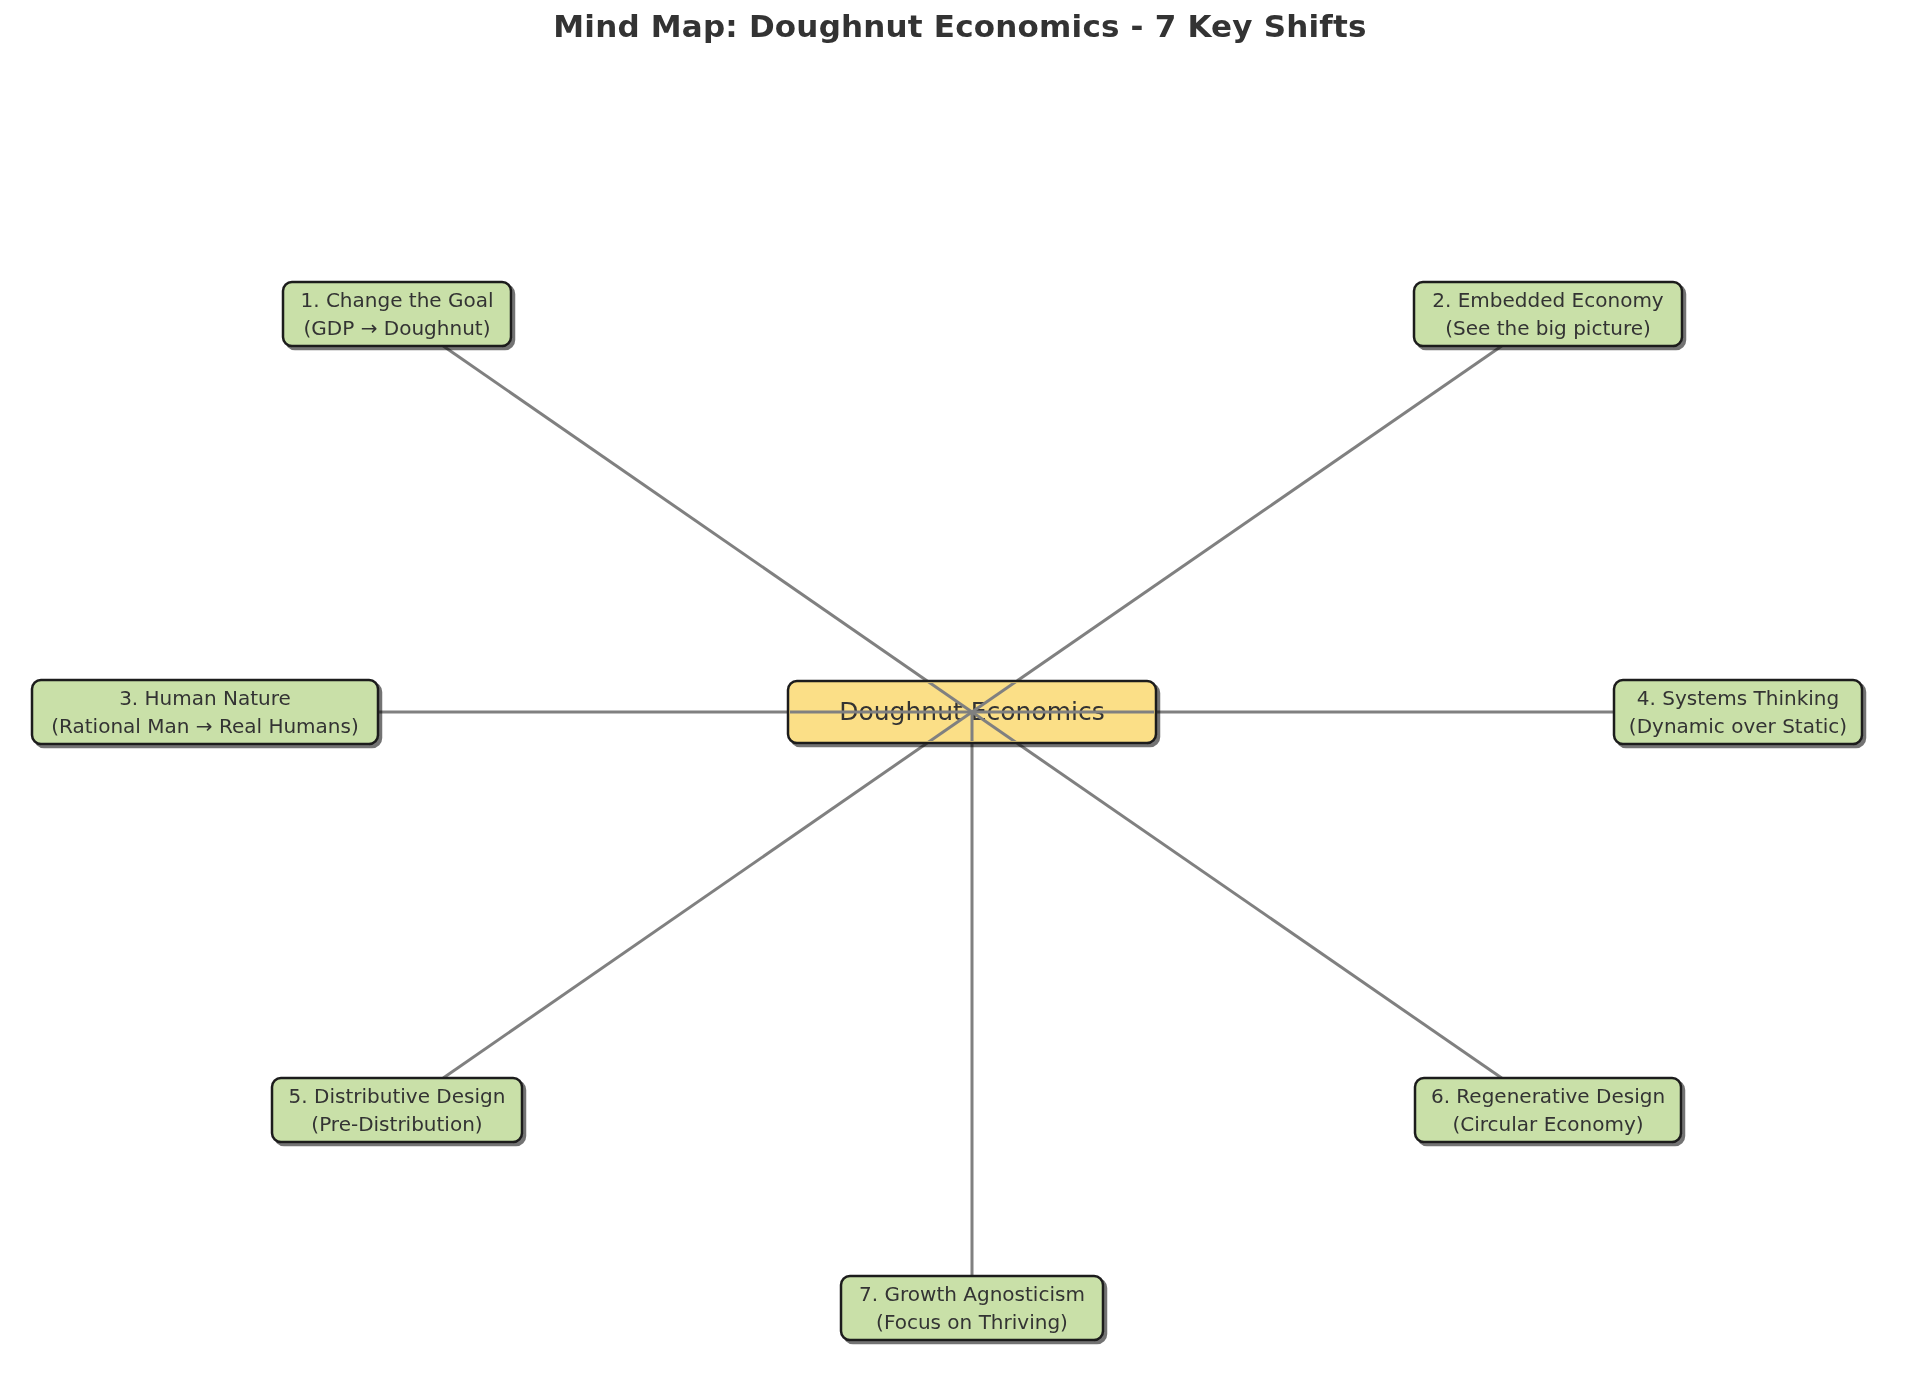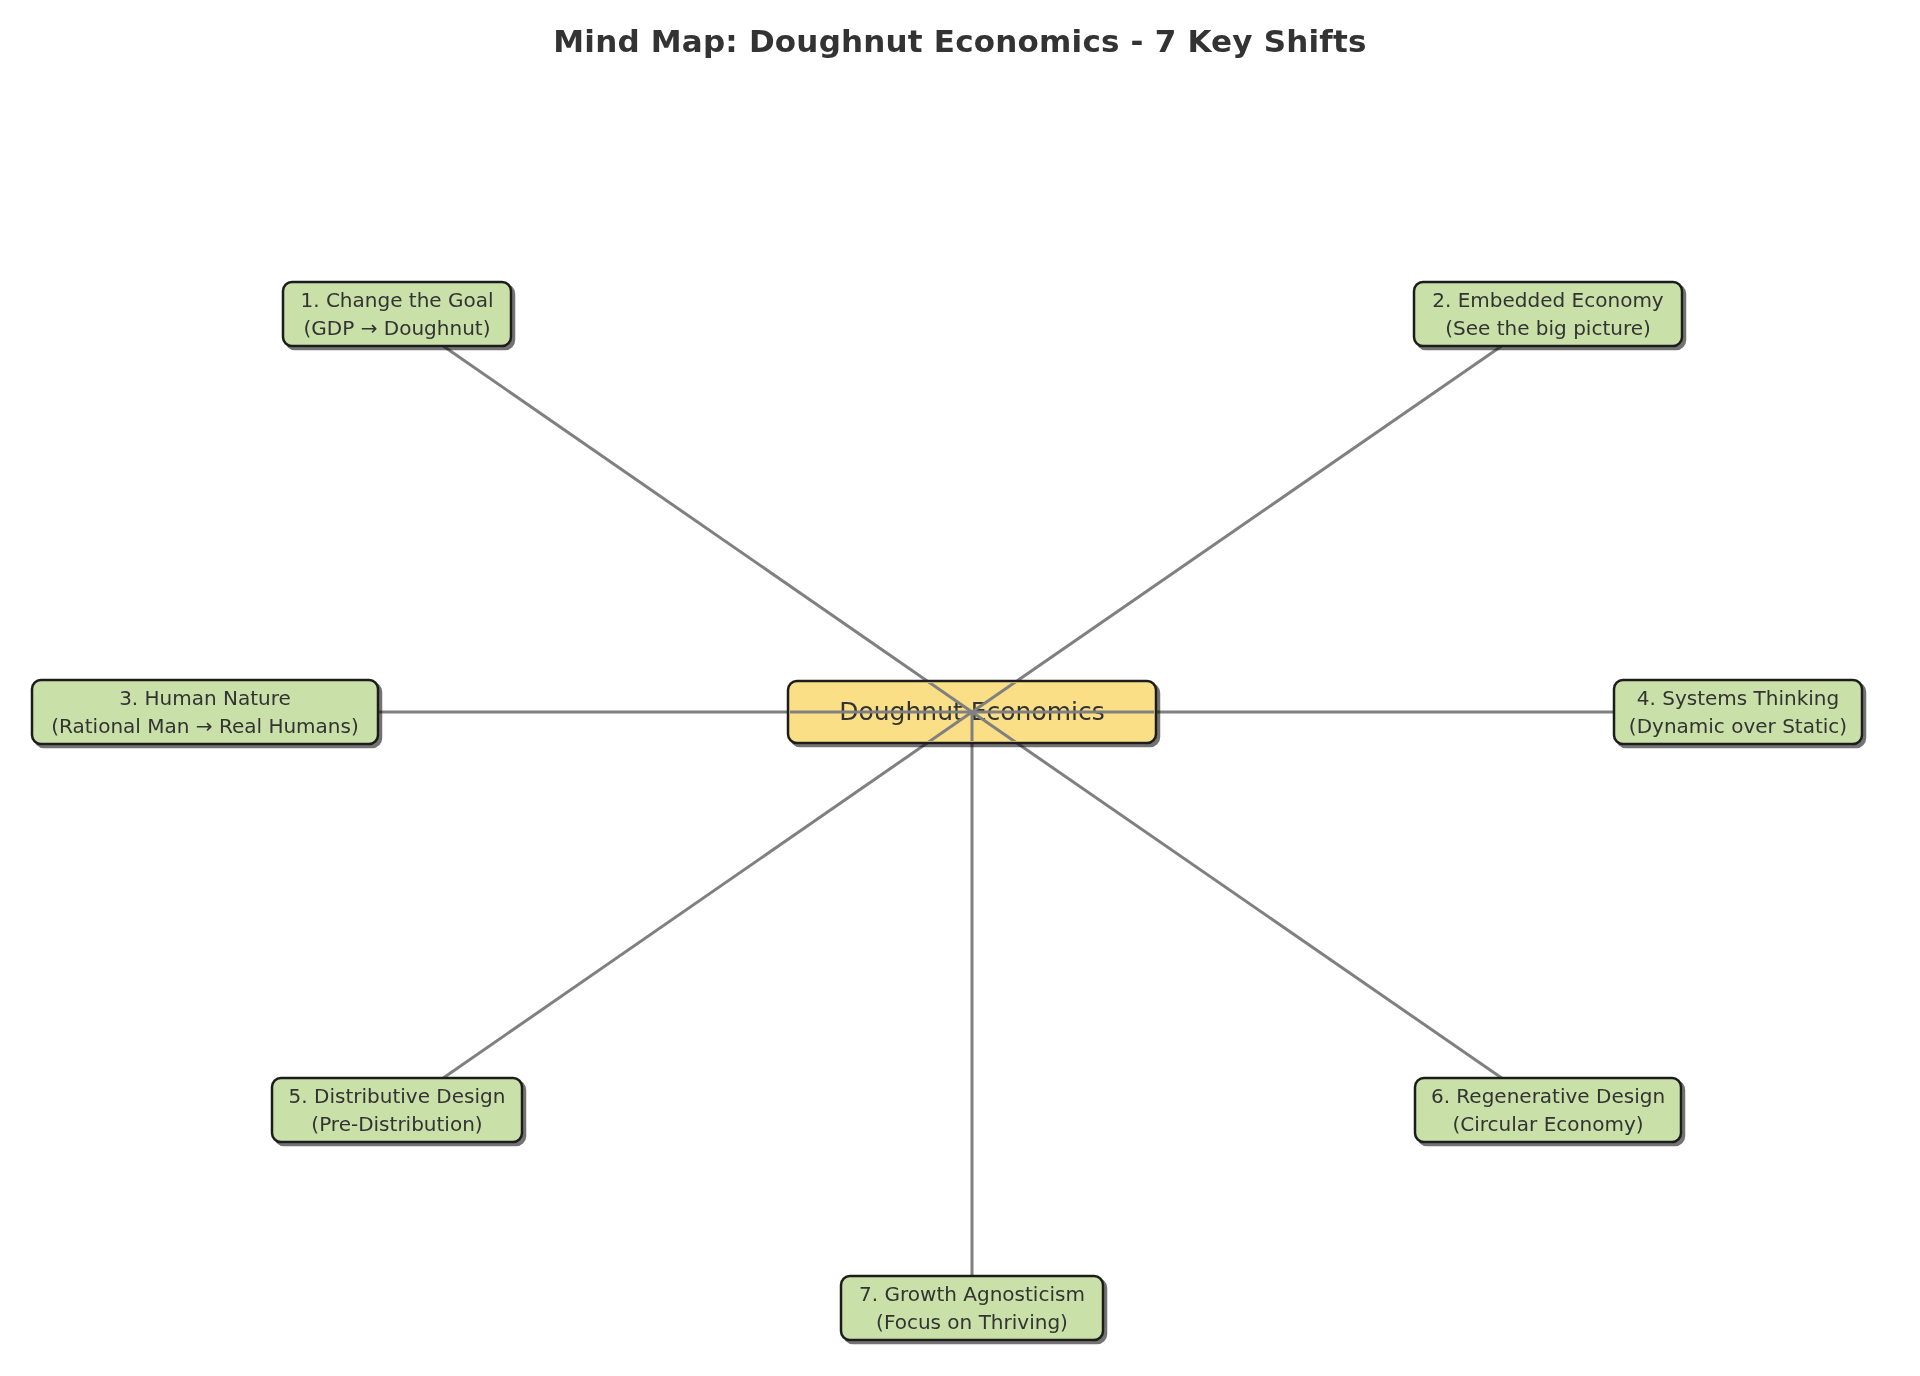--- a/index.html
+++ b/index.html
@@ -26,21 +26,21 @@
     position: absolute;
     left: 0;
     top: 0;
     width: 1920px;
     text-align: center;
     font-family: "DejaVu Sans", sans-serif;
     font-size: 31px;
     font-weight: bold;
     color: #333333;
     letter-spacing: 0.2px;
-    padding-top: 23px;
+    padding-top: 8px;
     box-sizing: border-box;
   }
   svg { display: block; }
   .edge-line {
     stroke: #808080;
     stroke-width: 3;
     stroke-linecap: butt;
   }
   .node-box {
     stroke: #1a1a1a;

